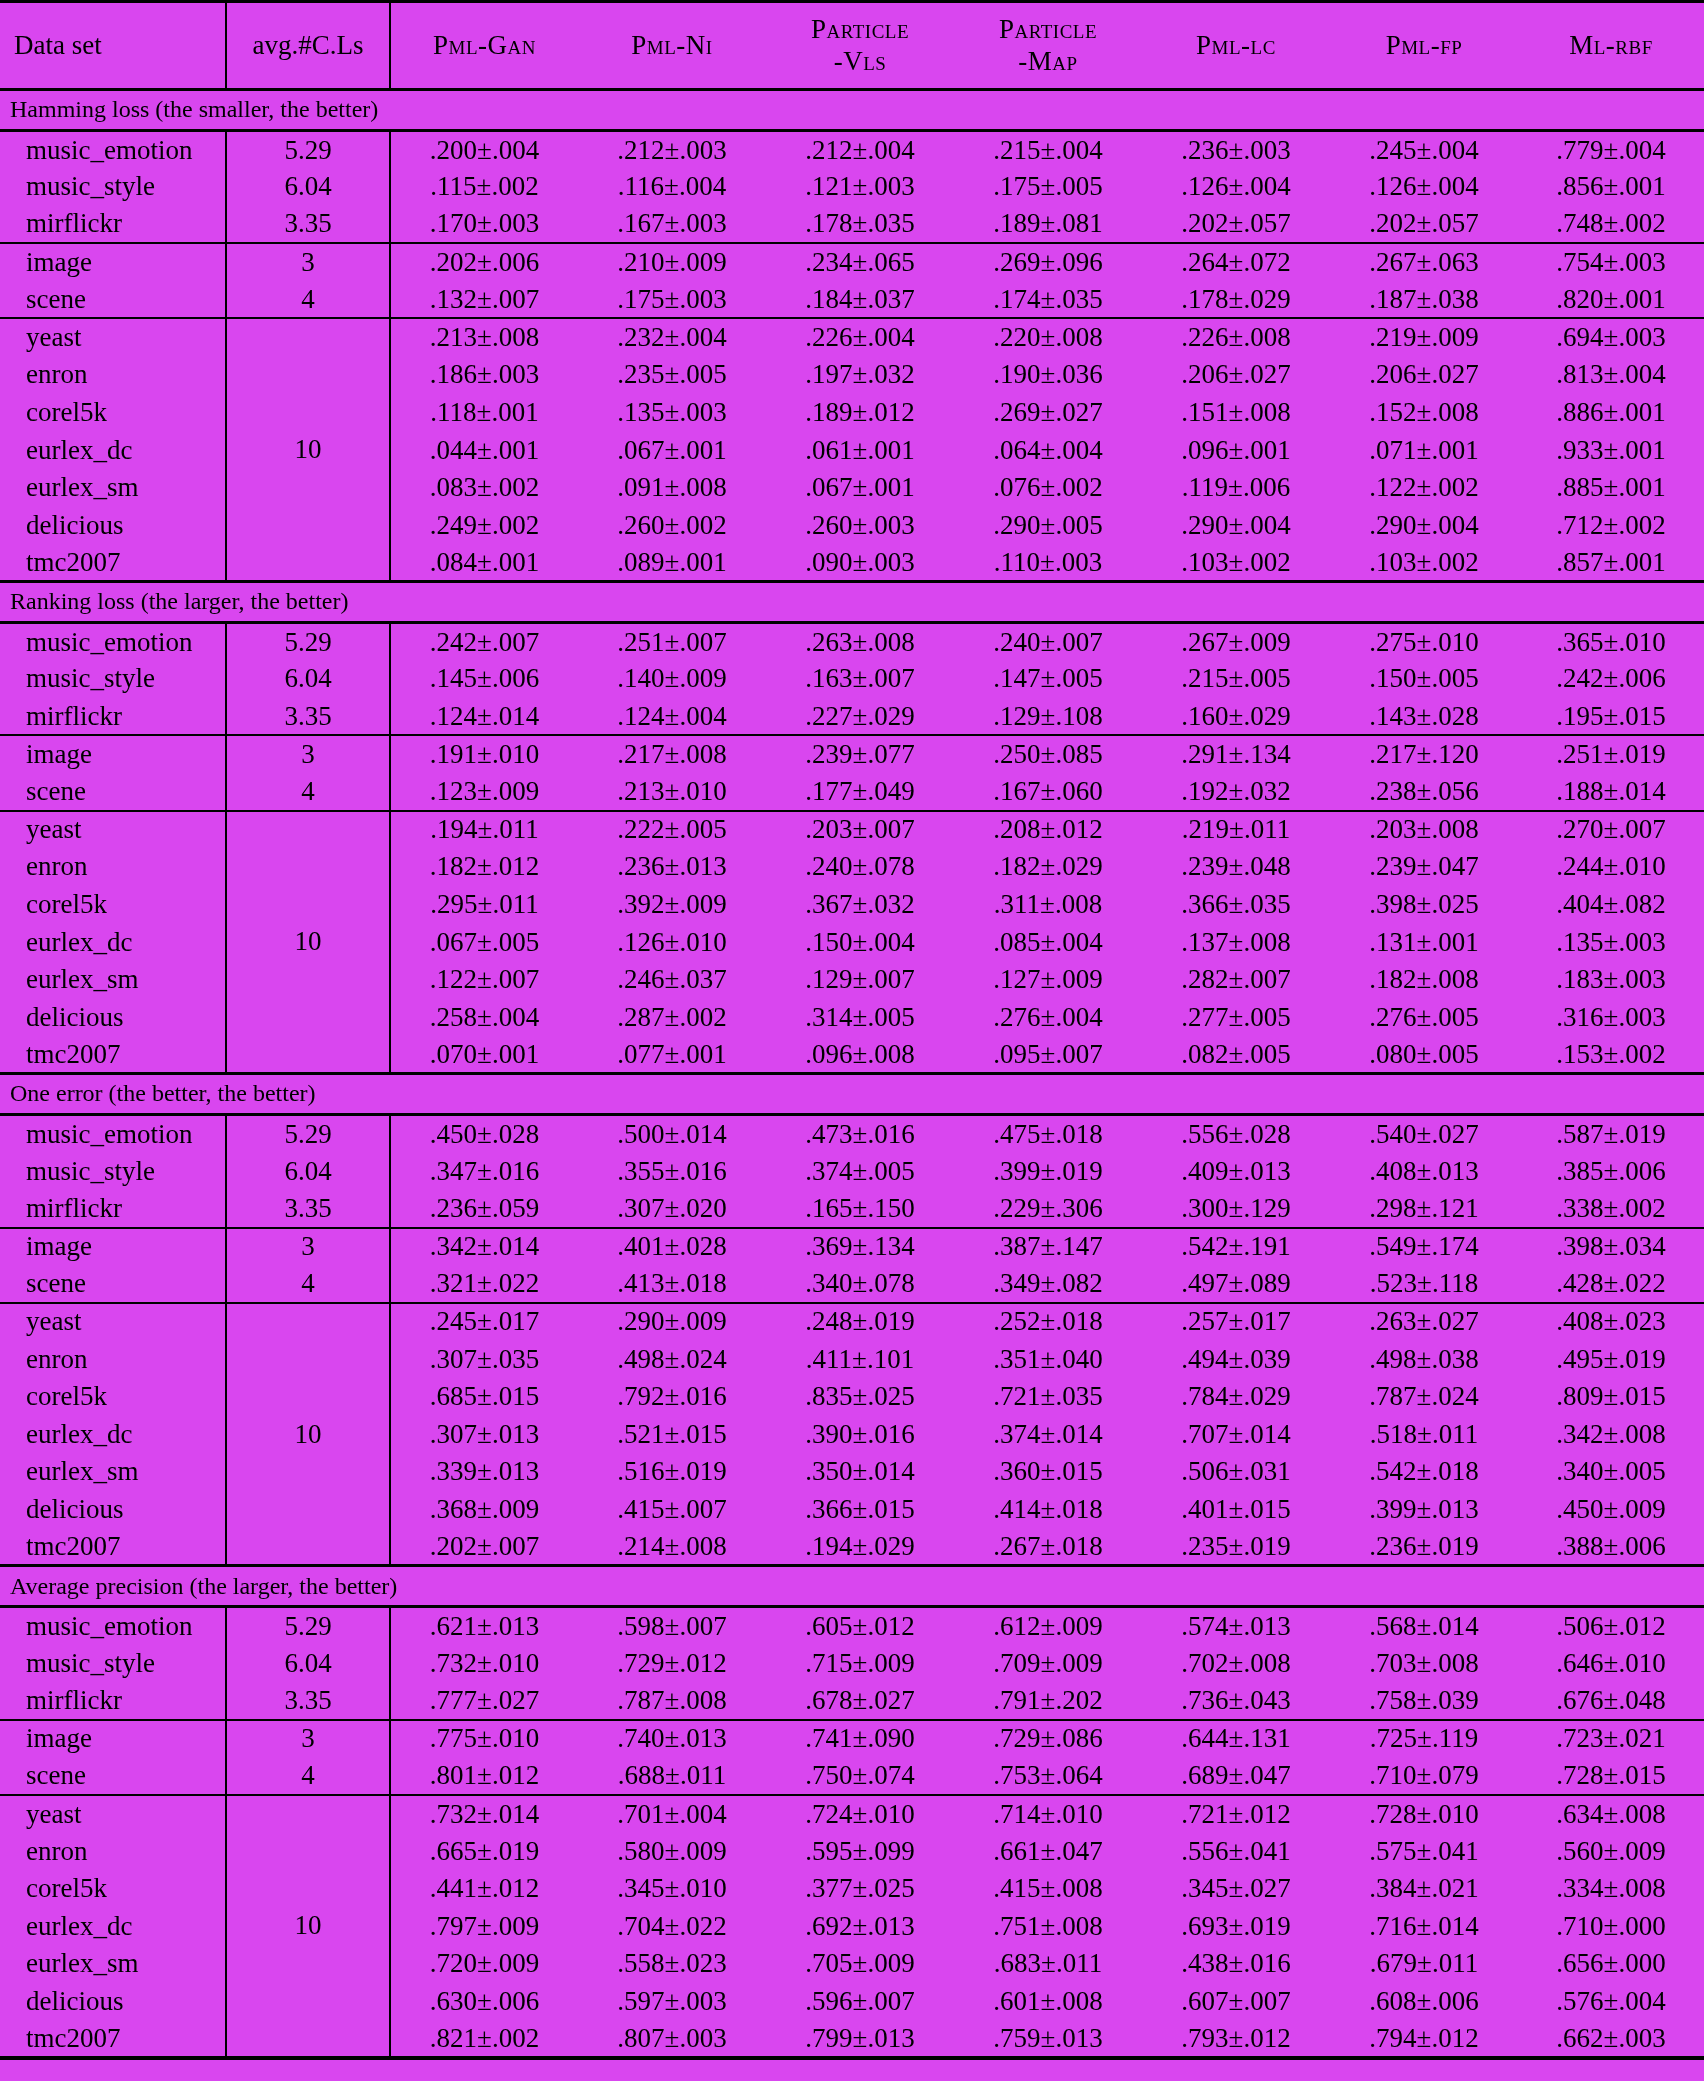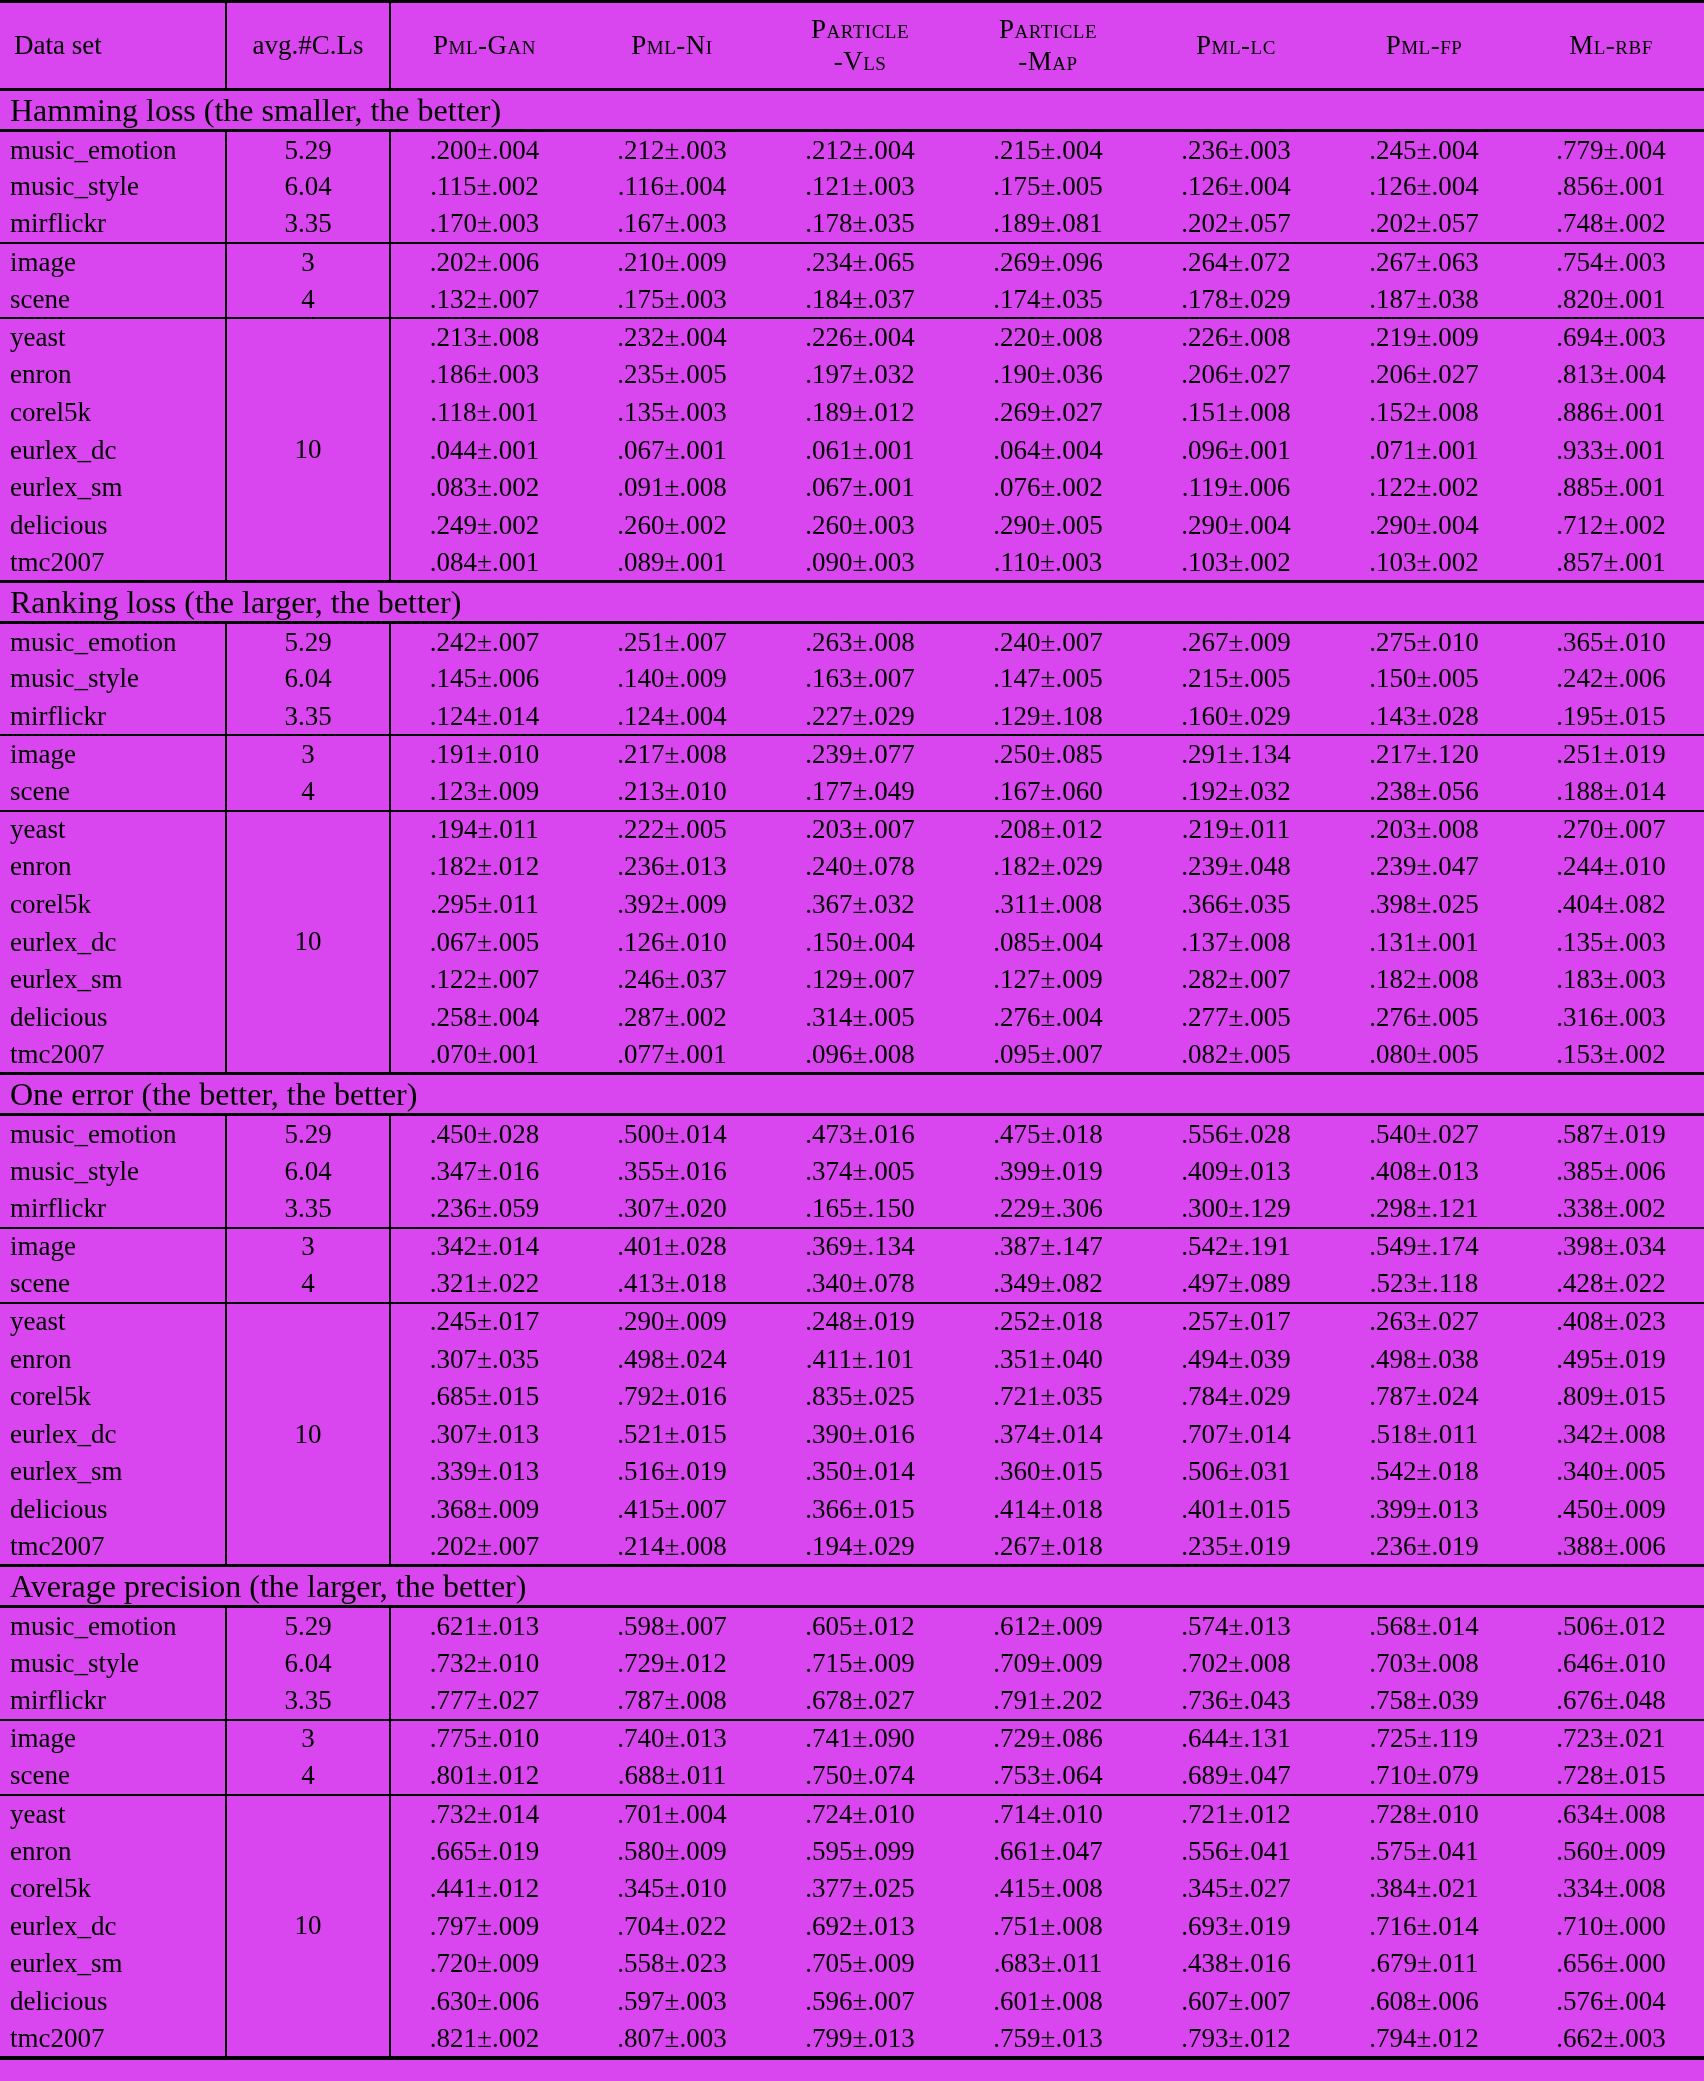--- a/index.html
+++ b/index.html
@@ -34,25 +34,25 @@
   }
   thead td.left{text-align:left;padding-left:14px;}
   thead td.sc{font-variant:small-caps;letter-spacing:0.5px;}
   td.vline{border-right:2px solid #000;}
   tr.section{height:41px;}
   tr.section td{
     border-top:3px solid #000;
     border-bottom:3px solid #000;
     text-align:left;
     padding-left:10px;
-    font-size:32px;
+    font-size:24px;
   }
   tr.data{height:37.6px;}
   tr.data td{text-align:center;}
-  tr.data td.dsname{text-align:left;padding-left:10px;}
+  tr.data td.dsname{text-align:left;padding-left:26px;}
   tr.group-start td{border-top:2px solid #000;}
   td.b{font-weight:normal;}
 </style>
 </head>
 <body>
 
 <div class="page">
   <table class="results">
     <colgroup>
       <col style="width:226px">

